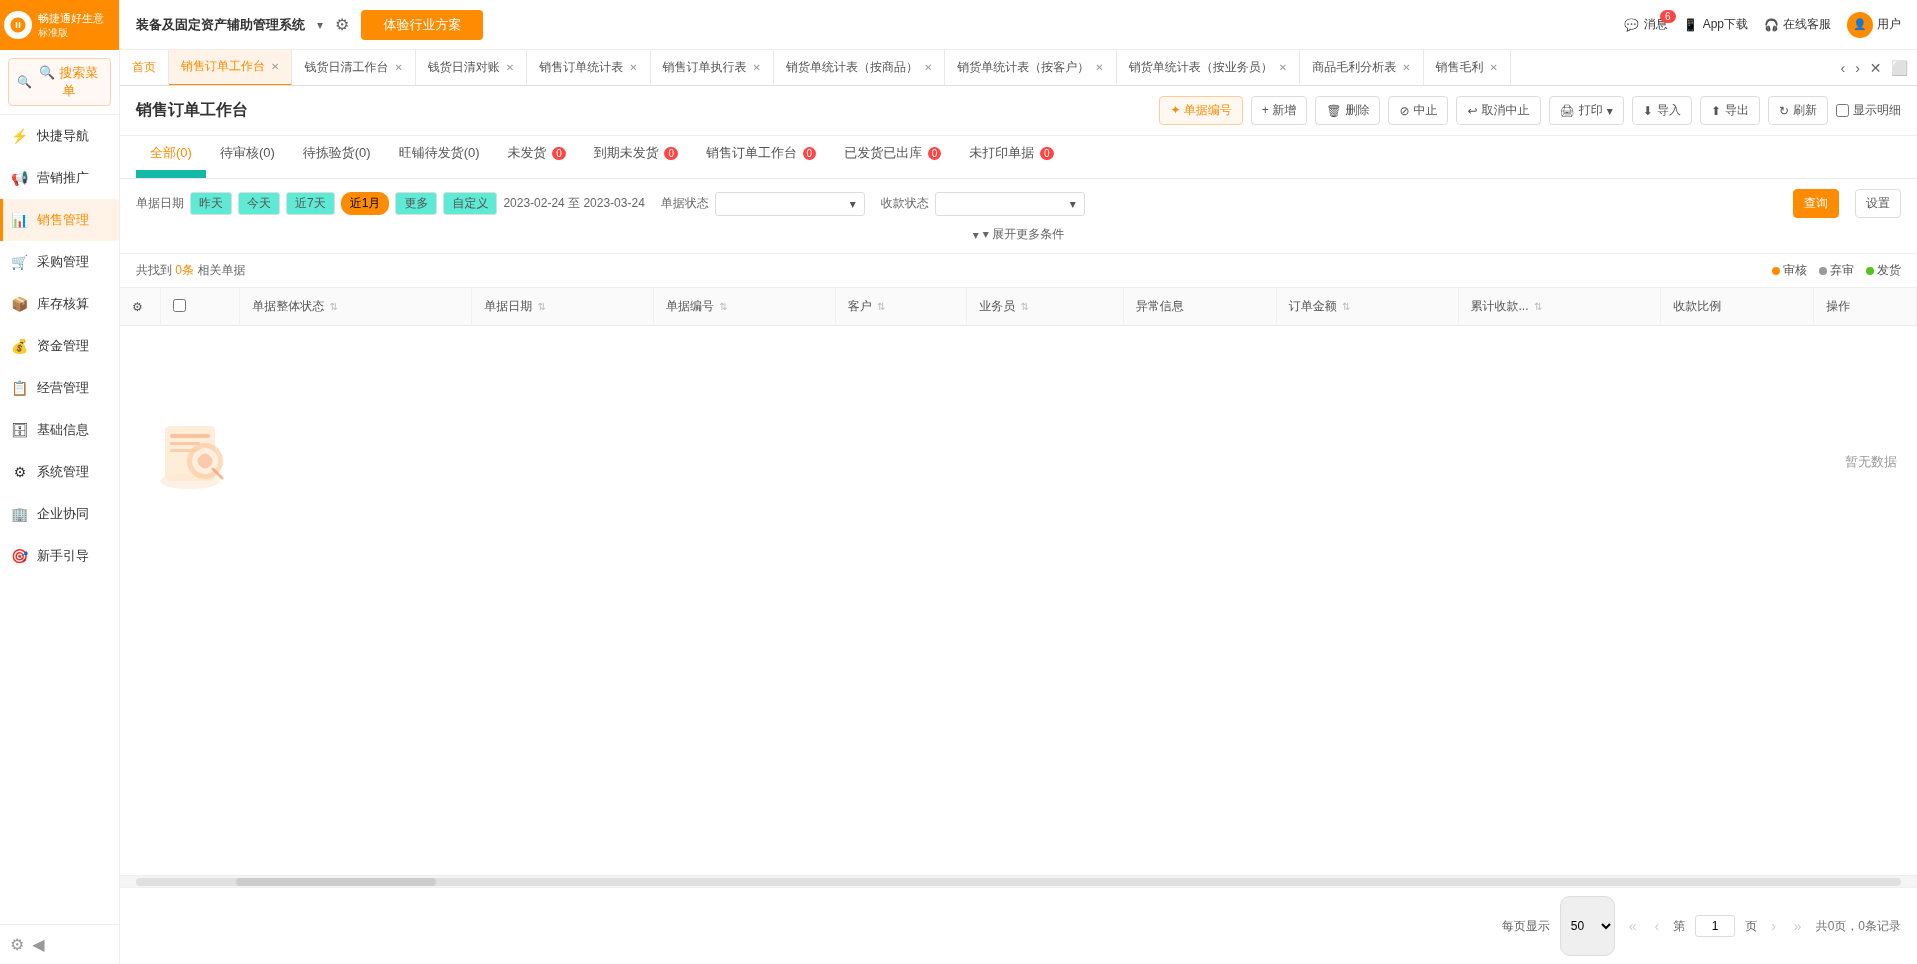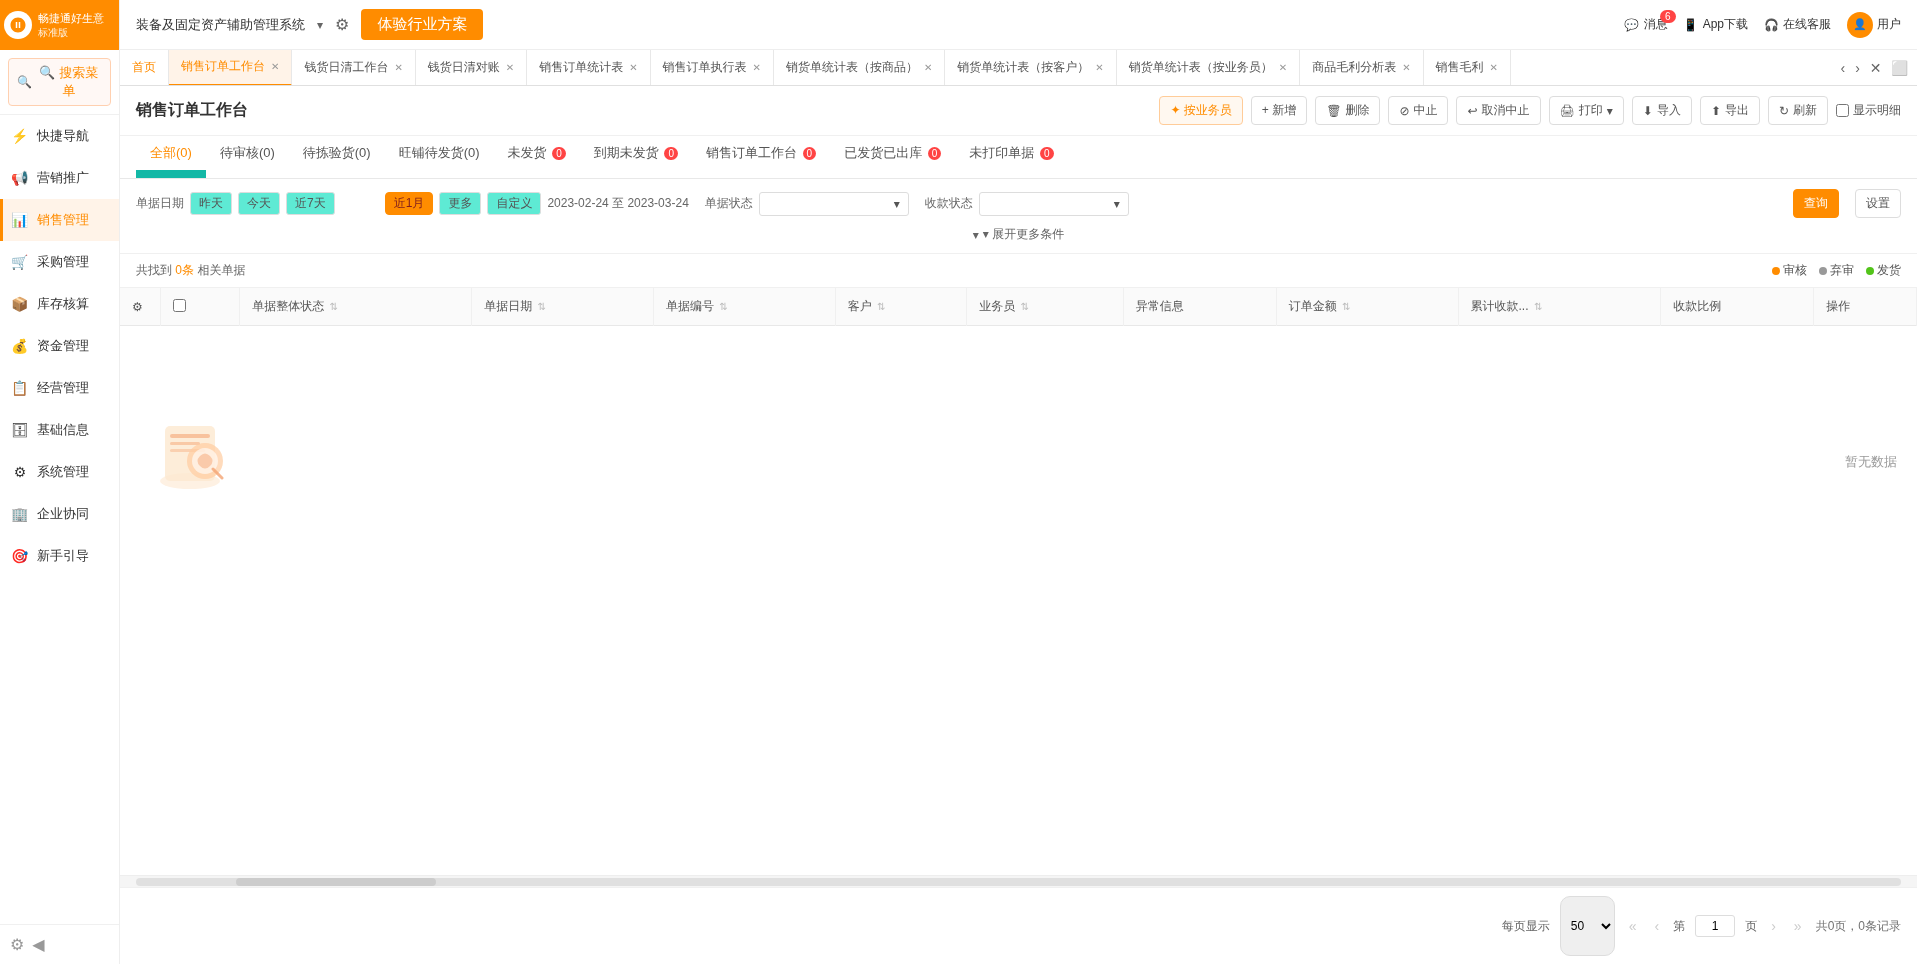--- a/index.html
+++ b/index.html
@@ -16,24 +16,24 @@
     .sidebar-nav-item.active { background: #fff3e8; color: #ff8c00; border-left: 3px solid #ff8c00; }
     .sidebar-nav-icon { width: 18px; height: 18px; display: flex; align-items: center; justify-content: center; font-size: 14px; flex-shrink: 0; }
     .sidebar-footer { margin-top: auto; padding: 10px; display: flex; gap: 8px; border-top: 1px solid #f0f0f0; }
     .sidebar-footer-btn { background: none; border: none; cursor: pointer; color: #999; font-size: 16px; }
 
     
     .main { flex: 1; display: flex; flex-direction: column; overflow: hidden; }
 
     
     .top-header { height: 50px; background: #fff; border-bottom: 1px solid #eee; display: flex; align-items: center; padding: 0 16px; gap: 12px; flex-shrink: 0; }
-    .system-title { font-size: 13px; color: #333; font-weight: 400; }
+    .system-title { font-size: 13px; color: #333; font-weight: 700; }
     .header-dropdown { background: none; border: none; cursor: pointer; color: #666; font-size: 12px; }
     .header-gear { background: none; border: none; cursor: pointer; color: #666; font-size: 16px; }
-    .industry-btn { background: #ff8c00; color: #fff; border: none; border-radius: 4px; padding: 6px 16px; font-size: 15px; cursor: pointer; }
+    .industry-btn { background: #ff8c00; color: #fff; border: none; border-radius: 4px; padding: 6px 22px; font-size: 13px; cursor: pointer; }
     .header-right { margin-left: auto; display: flex; align-items: center; gap: 16px; }
     .header-right-item { display: flex; align-items: center; gap: 4px; color: #333; font-size: 12px; cursor: pointer; position: relative; }
     .badge { position: absolute; top: -6px; right: -8px; background: #ff4444; color: #fff; border-radius: 10px; font-size: 10px; padding: 1px 4px; min-width: 16px; text-align: center; }
     .avatar { width: 26px; height: 26px; background: #ff8c00; border-radius: 50%; color: #fff; display: flex; align-items: center; justify-content: center; font-size: 11px; }
 
     
     .tabs-bar { background: #fff; border-bottom: 1px solid #e0e0e0; display: flex; align-items: center; overflow: hidden; flex-shrink: 0; height: 36px; }
     .tab-item { display: flex; align-items: center; gap: 4px; padding: 0 12px; height: 36px; border-right: 1px solid #e8e8e8; cursor: pointer; color: #555; font-size: 12px; white-space: nowrap; flex-shrink: 0; }
     .tab-item.active { background: #fff3e8; color: #ff8c00; border-bottom: 2px solid #ff8c00; }
     .tab-item.home { background: #fff; color: #ff8c00; font-weight: 500; }
@@ -59,21 +59,21 @@
     .sub-tab.active { color: #ff8c00; border-bottom: 8px solid #14b8a6; }
     .sub-tab .badge-red { background: #ff4444; color: #fff; border-radius: 10px; font-size: 10px; padding: 1px 4px; margin-left: 2px; }
 
     
     .filter-area { background: #fff; padding: 10px 16px; border-bottom: 1px solid #f0f0f0; flex-shrink: 0; }
     .filter-row { display: flex; align-items: center; gap: 16px; flex-wrap: wrap; }
     .filter-item { display: flex; align-items: center; gap: 6px; font-size: 12px; color: #555; }
     .filter-label { color: #666; white-space: nowrap; }
     .date-btns { display: flex; gap: 6px; }
     .date-btn { padding: 2px 8px; border: 1px solid #ddd; border-radius: 3px; cursor: pointer; font-size: 12px; color: #555; background: #5eead4; }
-    .date-btn.highlight { background: #ff8c00; color: #7f1d1d; border-color: #ff8c00; border-radius: 4px; margin-left: 44px; }
+    .date-btn.highlight { background: #ff8c00; color: #000000; border-color: #ff8c00; border-radius: 10px; }
     .date-range { font-size: 12px; color: #666; }
     .filter-select { border: 1px solid #ddd; border-radius: 3px; padding: 4px 8px; font-size: 12px; color: #555; min-width: 150px; cursor: pointer; background: #fff; display: flex; align-items: center; justify-content: space-between; gap: 4px; }
     .expand-row { display: flex; justify-content: center; margin-top: 8px; }
     .expand-btn { background: none; border: none; cursor: pointer; color: #666; font-size: 12px; display: flex; align-items: center; gap: 4px; }
 
     
     .summary-bar { background: #fff; padding: 8px 16px; border-bottom: 1px solid #f0f0f0; display: flex; align-items: center; justify-content: space-between; flex-shrink: 0; }
     .summary-text { font-size: 12px; color: #666; }
     .summary-text .count { color: #ff8c00; font-weight: 500; }
     .summary-actions { display: flex; gap: 12px; }
@@ -262,21 +262,21 @@
       <button class="tabs-nav-btn">✕</button>
       <button class="tabs-nav-btn">⬜</button>
     </div>
   </div>
 
   <div class="page-content">
 
     <div class="toolbar">
       <span class="page-title">销售订单工作台</span>
       <div class="toolbar-spacer"></div>
-      <button class="toolbar-btn smart">✦ 按业务员</button>
+      <button class="toolbar-btn smart">✦ 单据编号</button>
       <button class="toolbar-btn">+ 新增</button>
       <button class="toolbar-btn">
         <span>🗑</span>
         <span>删除</span>
       </button>
       <button class="toolbar-btn">
         <span>⊘</span>
         <span>中止</span>
       </button>
       <button class="toolbar-btn">

